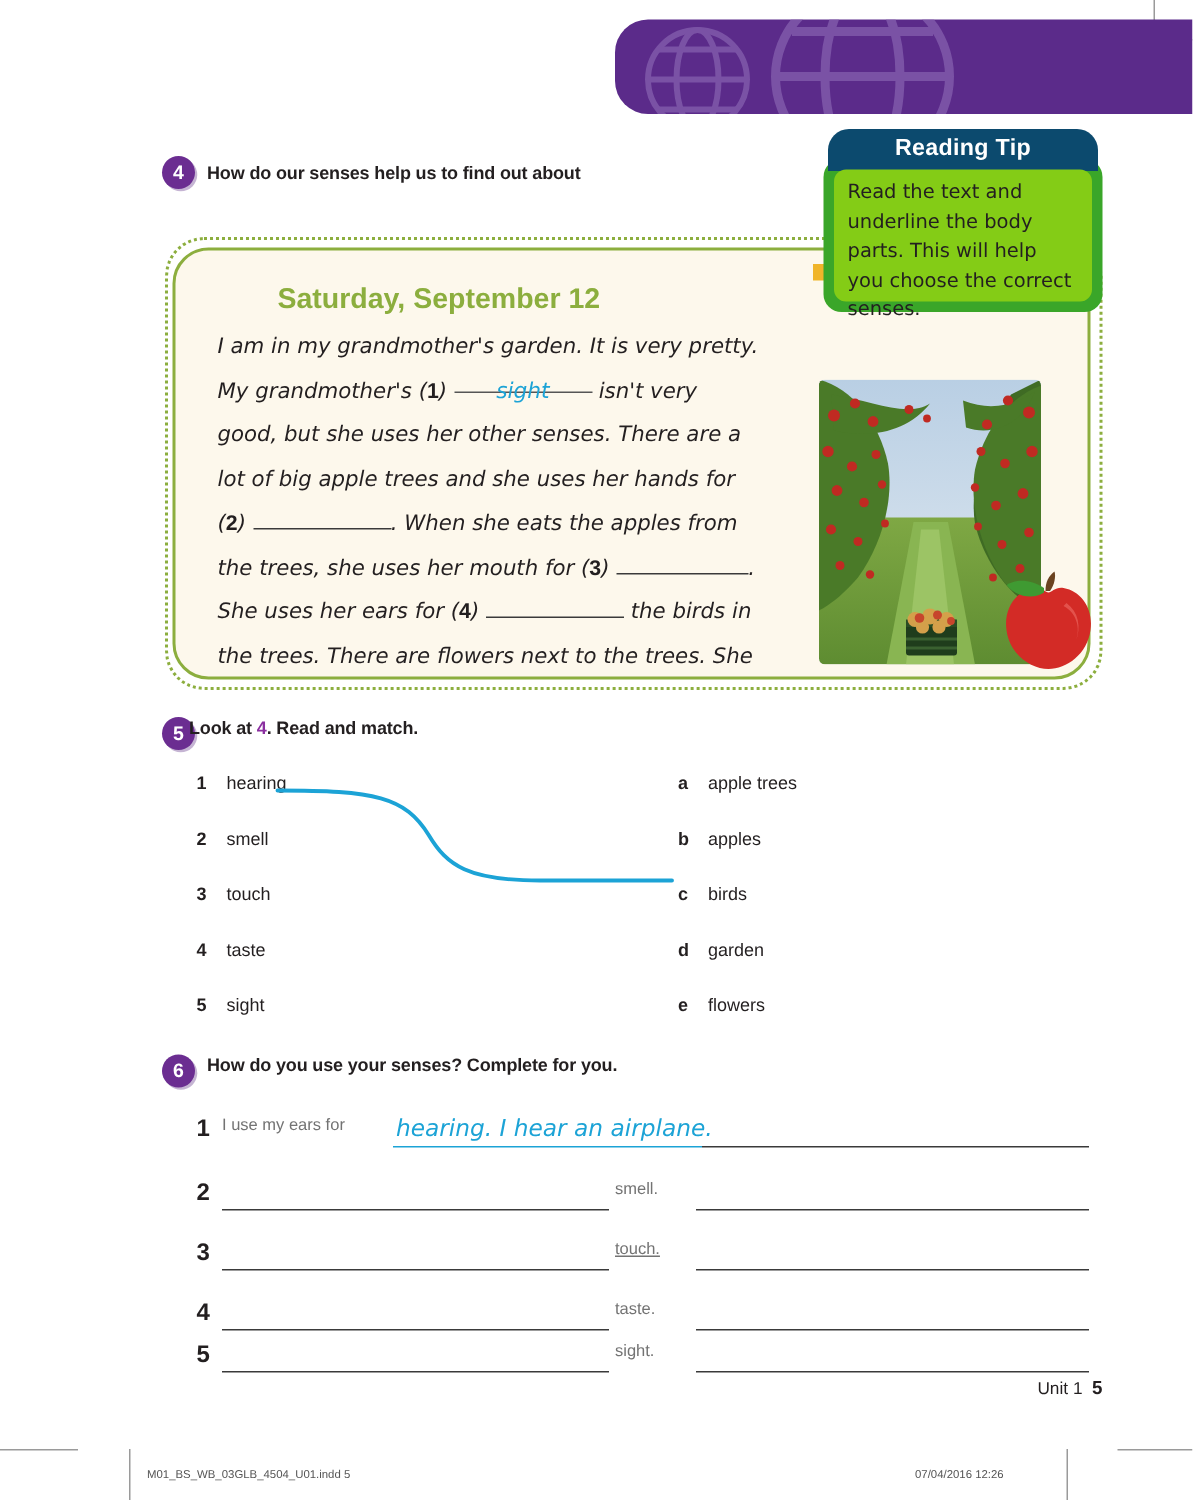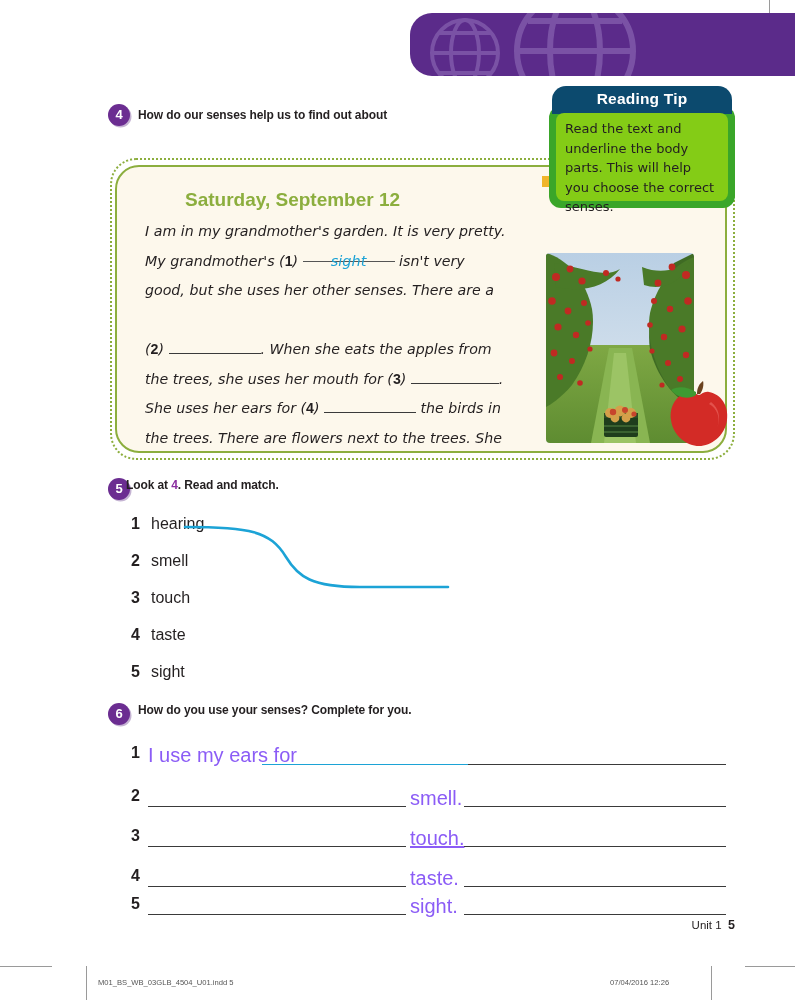--- a/index.html
+++ b/index.html
@@ -137,27 +137,27 @@
     line-height: 19.5px;
     color: #231f20;
   }
   .tip-tab {
     position: absolute; left: 542px; top: 176px;
     width: 9px; height: 11px;
     background: #f0b52a;
   }
 
   
-  .match-col { position: absolute; font-size: 16px; color: #231f20; }
+  .match-col { position: absolute; font-size: 12px; color: #231f20; }
   .match-row { position: relative; height: 37px; }
   .match-key { display: inline-block; width: 20px; font-weight: bold; }
   .match-line-svg { position: absolute; left: 180px; top: 505px; width: 290px; height: 110px; }
 
   
-  .ex6-row { position: absolute; font-size: 20px; color: #8b5cf6; }
+  .ex6-row { position: absolute; font-size: 11px; color: #737373; }
   .ex6-num { position: absolute; font-weight: bold; font-size: 16px; color: #231f20; }
   .rule {
     position: absolute;
     height: 0;
     border-bottom: 1.5px solid #3a3a3a;
   }
   .answer-ink {
     position: absolute;
     color: #1ca3d6;
     font-family: "DejaVu Sans", sans-serif;
@@ -220,21 +220,21 @@
   <div class="passage-wrap">
     <div class="passage-dots"></div>
     <div class="passage-box">
       <div class="passage-date">Saturday, September 12</div>
       <div class="passage-body">
         <span>I am in my grandmother's garden. It is very pretty.</span><br>
         <span>My grandmother's (</span><span class="bnum">1</span><span>)</span>
         <span class="blank-line filled">sight</span>
         <span>isn't very</span><br>
         <span>good, but she uses her other senses. There are a</span><br>
-        <br>
+        <span>lot of big apple trees and she uses her hands for</span><br>
         <span>(</span><span class="bnum">2</span><span>)</span>
         <span class="blank-line"></span><span>. When she eats the apples from</span><br>
         <span>the trees, she uses her mouth for (</span><span class="bnum">3</span><span>)</span>
         <span class="blank-line w-short"></span><span>.</span><br>
         <span>She uses her ears for (</span><span class="bnum">4</span><span>)</span>
         <span class="blank-line"></span>
         <span>the birds in</span><br>
         <span>the trees. There are flowers next to the trees. She</span><br>
         
         
@@ -342,30 +342,38 @@
   </div>
 
   <div class="match-col" style="left:131px; top:515px;">
     <div class="match-row"><span class="match-key">1</span><span>hearing</span></div>
     <div class="match-row"><span class="match-key">2</span><span>smell</span></div>
     <div class="match-row"><span class="match-key">3</span><span>touch</span></div>
     <div class="match-row"><span class="match-key">4</span><span>taste</span></div>
     <div class="match-row"><span class="match-key">5</span><span>sight</span></div>
   </div>
 
+  <div class="match-col" style="left:452px; top:515px;">
+    <div class="match-row"><span class="match-key">a</span><span>apple trees</span></div>
+    <div class="match-row"><span class="match-key">b</span><span>apples</span></div>
+    <div class="match-row"><span class="match-key">c</span><span>birds</span></div>
+    <div class="match-row"><span class="match-key">d</span><span>garden</span></div>
+    <div class="match-row"><span class="match-key">e</span><span>flowers</span></div>
+  </div>
 
   <svg class="match-line-svg" viewBox="0 0 290 110">
     <path d="M5 22 C70 22 90 26 106 52 C118 72 132 82 180 82 L268 82" fill="none" stroke="#1ca3d6" stroke-width="2.6" stroke-linecap="round"></path>
   </svg>
 
   <div class="badge" style="left:108px; top:703px;">6</div>
   <div class="q-head" style="left:138px; top:703px;">How do you use your senses? Complete for you.</div>
 
   <div class="ex6-num" style="left:131px; top:744px;">1</div>
   <div class="ex6-row" style="left:148px; top:744px;">I use my ears for</div>
+  <div class="answer-ink" style="left:264px; top:743px;">hearing. I hear an airplane.</div>
   <div class="rule" style="left:262px; top:764px; width:206px; border-bottom-color:#1ca3d6;"></div>
   <div class="rule" style="left:468px; top:764px; width:258px;"></div>
 
   <div class="ex6-num" style="left:131px; top:787px;">2</div>
   <div class="rule" style="left:148px; top:806px; width:258px;"></div>
   <div class="ex6-row" style="left:410px; top:787px;">smell.</div>
   <div class="rule" style="left:464px; top:806px; width:262px;"></div>
 
   <div class="ex6-num" style="left:131px; top:827px;">3</div>
   <div class="rule" style="left:148px; top:846px; width:258px;"></div>

